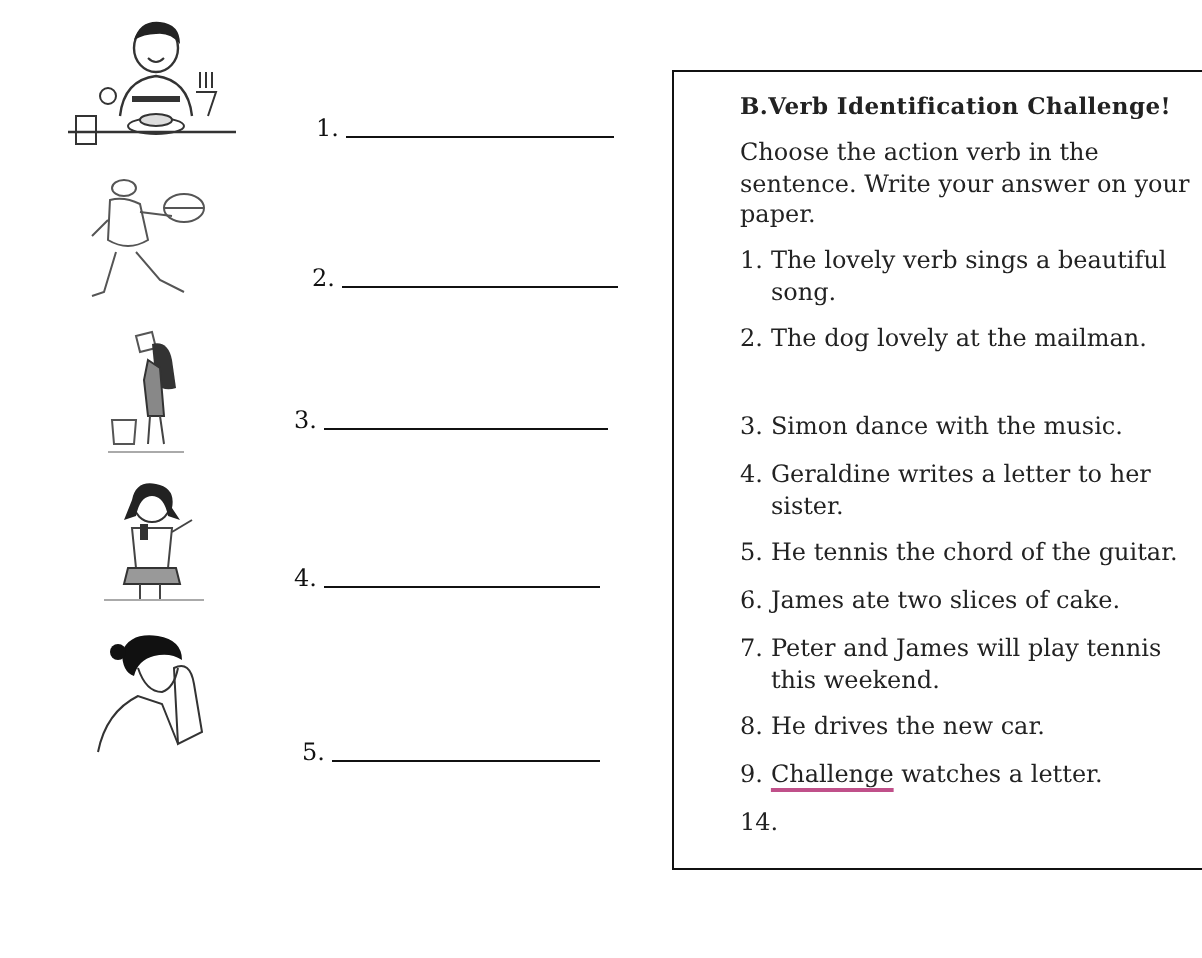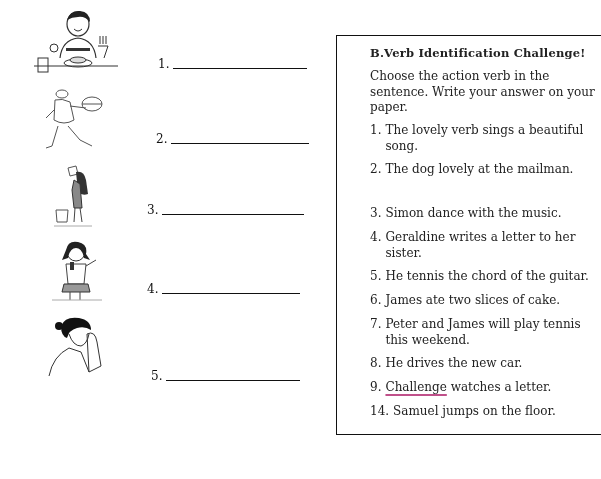--- a/index.html
+++ b/index.html
@@ -136,14 +136,13 @@
 <div class="item" style="top:356px;">
   <span class="inum">8.</span>
   <span class="itext">He drives  the  new  car.</span>
 </div>
 <div class="item" style="top:380px;">
   <span class="inum">9.</span>
   <span class="itext"><span class="squiggle">Challenge</span><span> watches a letter.</span></span>
 </div>
 <div class="item" style="top:404px;">
   <span class="inum">14.</span>
-  <span class="itext">Samuel jumps on the floor.</span>
 </div>
 
 </body></html>

